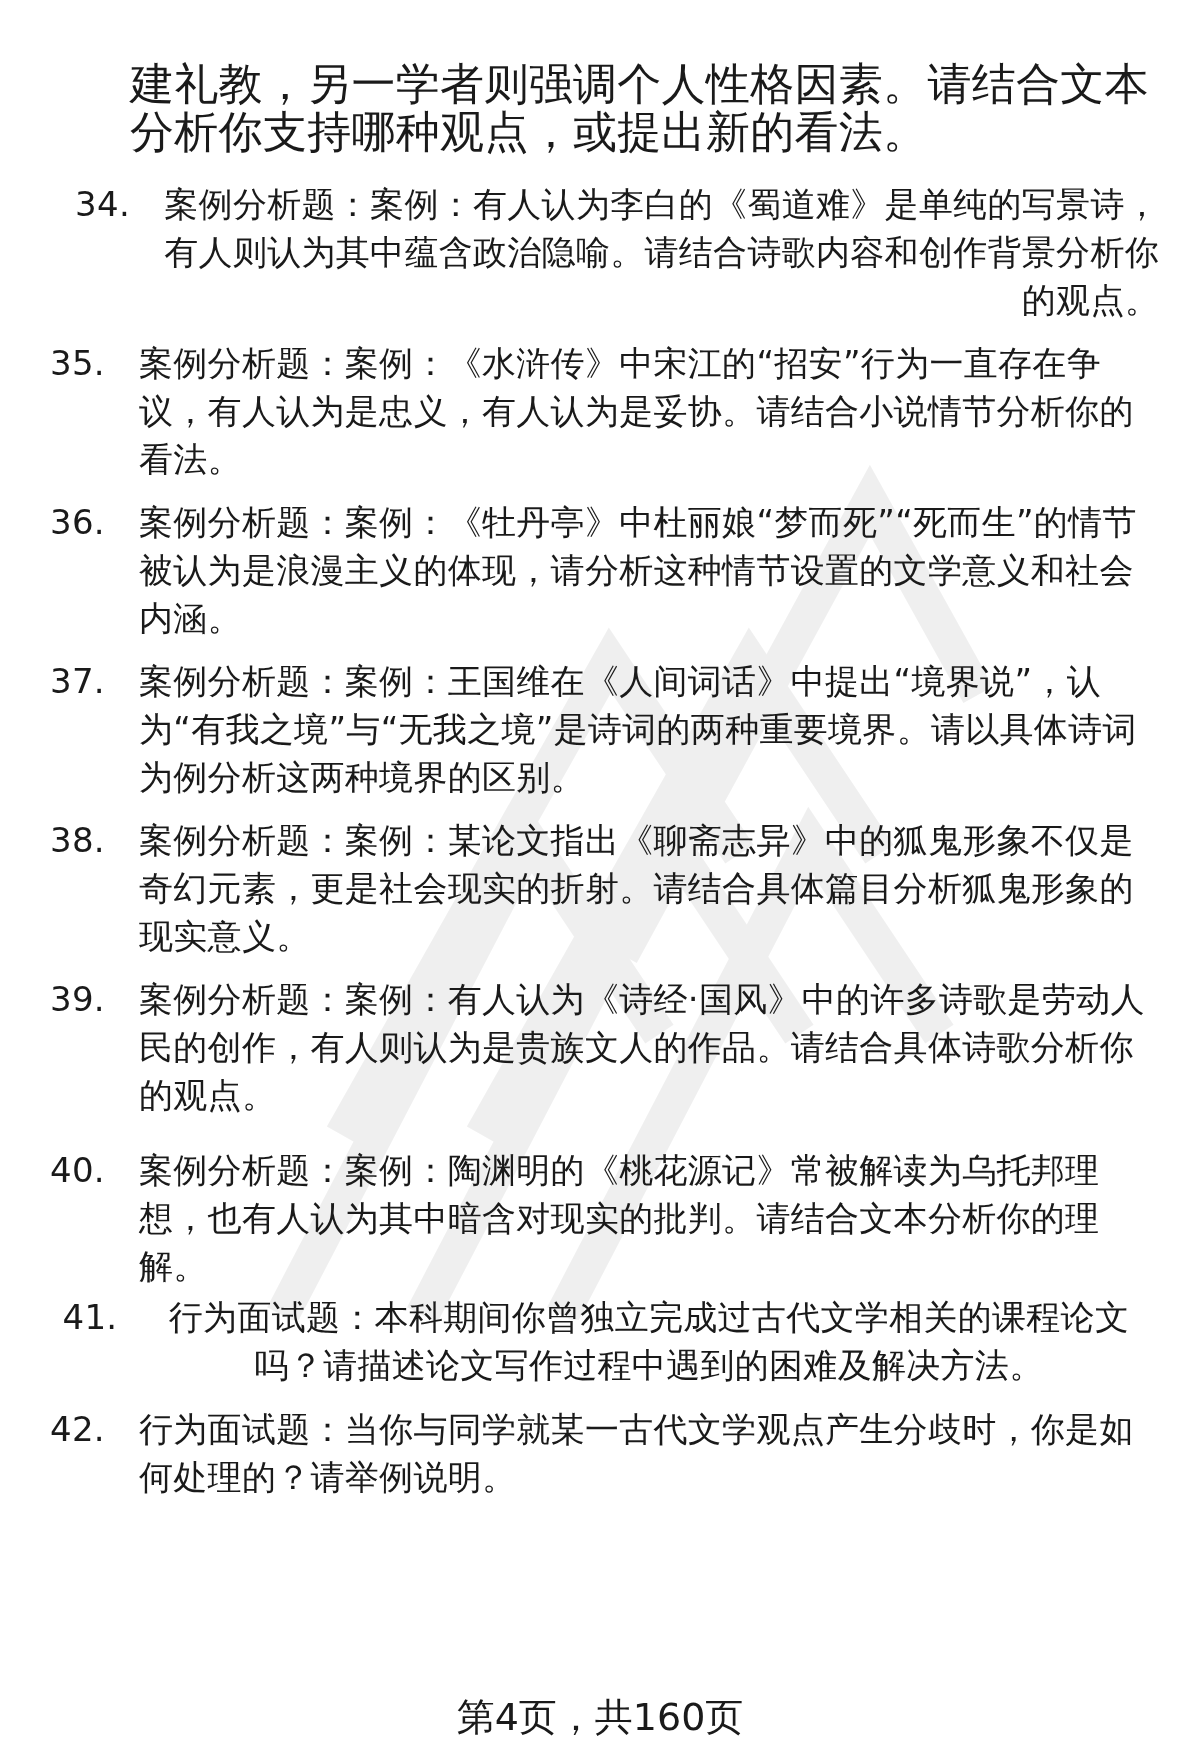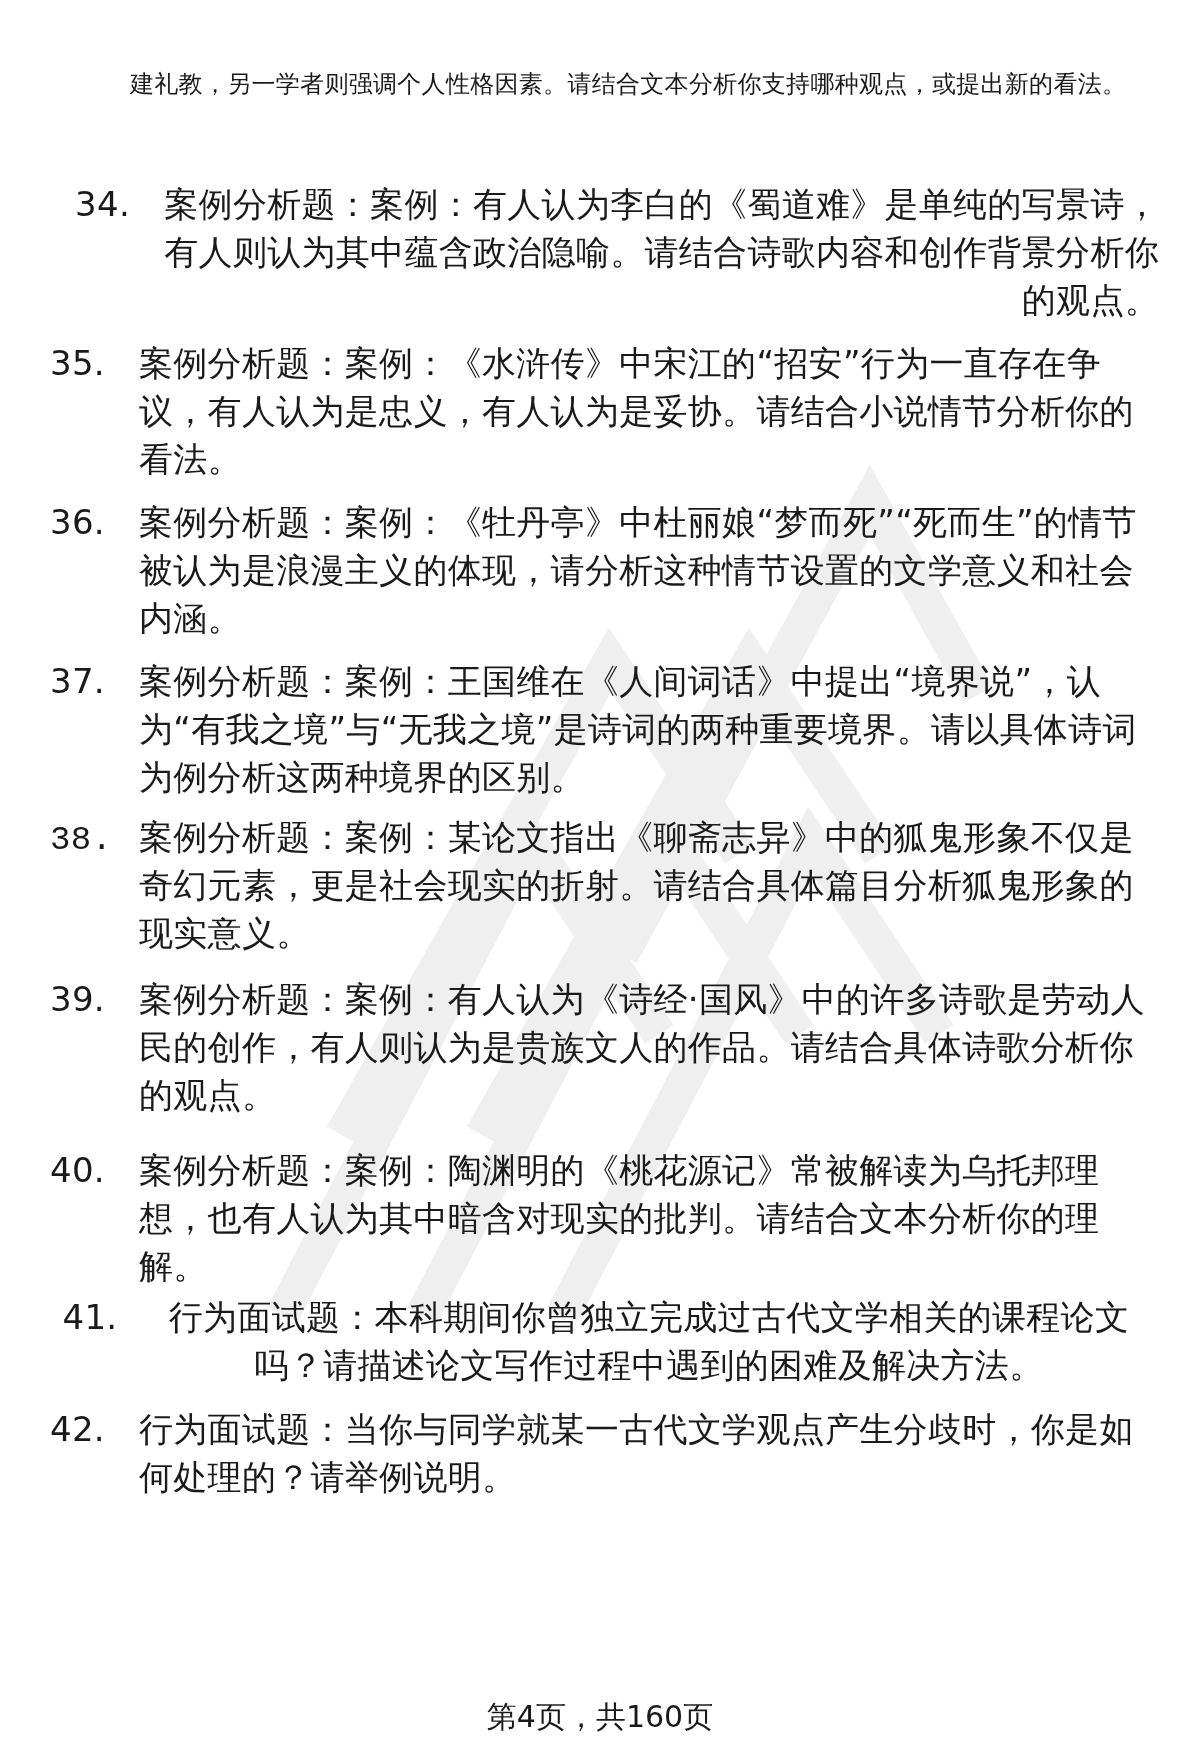--- a/index.html
+++ b/index.html
@@ -28,21 +28,21 @@
     position: absolute;
     left: 0;
     top: 0;
     width: 1200px;
   }
   .cont {
     position: absolute;
     left: 130px;
     top: 60px;
     width: 1020px;
-    font-size: 24px;
+    font-size: 44px;
     line-height: 48px;
     letter-spacing: 0.3px;
   }
   .q {
     position: absolute;
     left: 50px;
     width: 1100px;
     font-size: 34px;
     line-height: 48px;
     letter-spacing: 0.3px;
@@ -57,21 +57,21 @@
     display: block;
     margin-left: 89px;
     width: 1020px;
   }
   .footer {
     position: absolute;
     left: 0;
     top: 1697px;
     width: 1200px;
     text-align: center;
-    font-size: 30px;
+    font-size: 38px;
     line-height: 40px;
     color: #1a1a1a;
   }
 </style>
 </head>
 <body>
 
 <svg class="watermark" viewBox="0 0 760 900" xmlns="http://www.w3.org/2000/svg">
   <g stroke="#000" stroke-width="34" fill="none" stroke-linecap="square">
     <path d="M60 880 L300 420 L420 600"></path>
@@ -100,21 +100,21 @@
   <div class="q" style="top:498px;">
     <span class="num">36.</span>
     <span class="text">案例分析题：案例：《牡丹亭》中杜丽娘“梦而死”“死而生”的情节被认为是浪漫主义的体现，请分析这种情节设置的文学意义和社会内涵。</span>
   </div>
 
   <div class="q" style="top:657px;">
     <span class="num">37.</span>
     <span class="text">案例分析题：案例：王国维在《人间词话》中提出“境界说”，认为“有我之境”与“无我之境”是诗词的两种重要境界。请以具体诗词为例分析这两种境界的区别。</span>
   </div>
 
-  <div class="q" style="top:816px;font-family:Liberation Mono, monospace;">
+  <div class="q" style="top:816px;">
     <span class="num">38.</span>
     <span class="text">案例分析题：案例：某论文指出《聊斋志异》中的狐鬼形象不仅是奇幻元素，更是社会现实的折射。请结合具体篇目分析狐鬼形象的现实意义。</span>
   </div>
 
   <div class="q" style="top:975px;">
     <span class="num">39.</span>
     <span class="text">案例分析题：案例：有人认为《诗经·国风》中的许多诗歌是劳动人民的创作，有人则认为是贵族文人的作品。请结合具体诗歌分析你的观点。</span>
   </div>
 
   <div class="q" style="top:1146px;">

